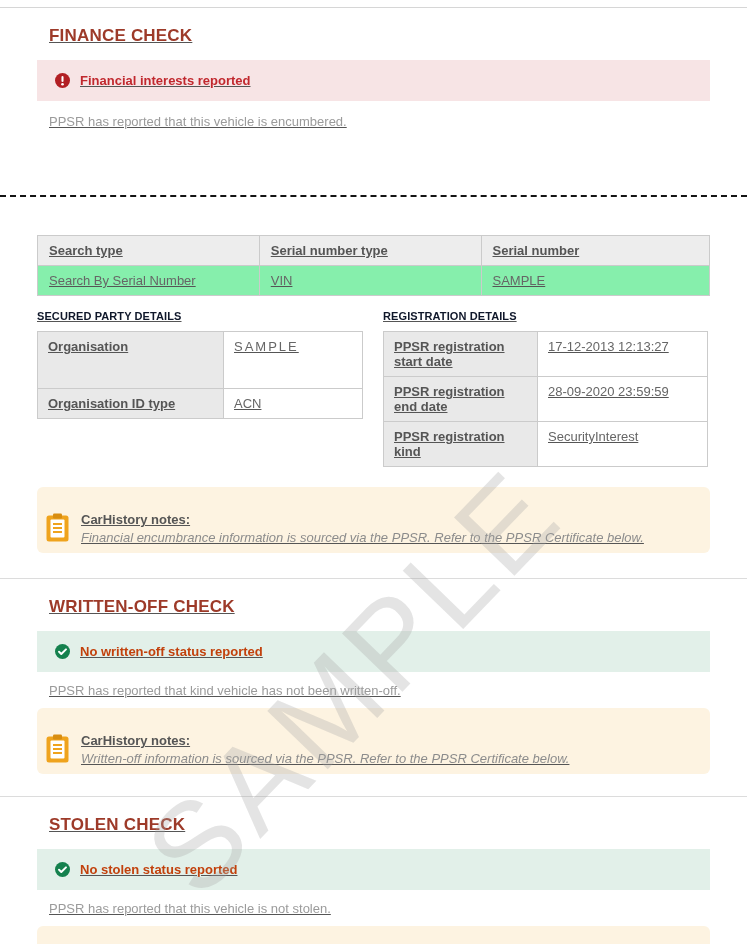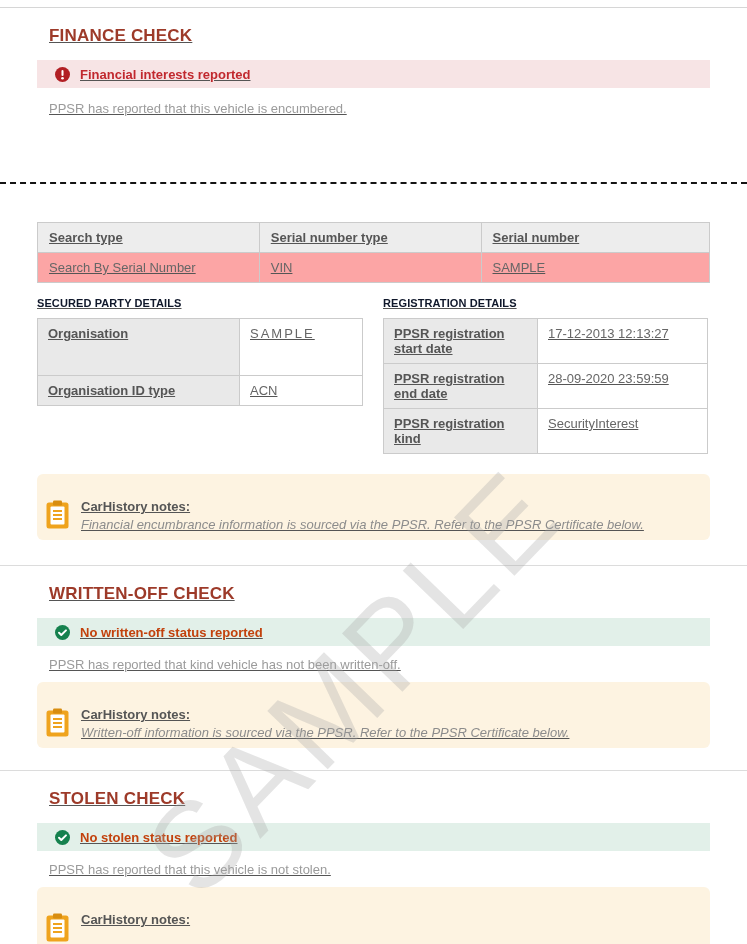--- a/index.html
+++ b/index.html
@@ -11,46 +11,46 @@
   .inner { padding:0 37px;text-decoration:underline; }
   .top-rule { border-top:1px solid #d6d6d6; margin-top:7px; }
   .rule { border-top:1px solid #dcdcdc; }
   .dashed-rule { border-top:2px dashed #141414; margin-top:66px; }
 
   .section-title {
     font-size:17px; font-weight:bold; color:#9d3a29; letter-spacing:0.2px;
     margin:18px 0 0 12px;
   }
   .status-bar {
-    margin-top:14px; height:28px; display:flex; align-items:center;
+    margin-top:14px; height:41px; display:flex; align-items:center;
     padding-left:18px; font-size:13px; font-weight:bold;
   }
   .status-bar .ic { width:15px; height:15px; margin-right:10px; flex:0 0 auto; display:block; }
   .status-bar.error { background:#f7e4e5; color:#c1282e; }
   .status-bar.ok    { background:#e2f0e9; color:#c2410c; }
   .desc { font-size:13px; color:#9b9b9b; margin:13px 0 0 12px; }
 
   table { border-collapse:collapse; font-size:13px; }
   .search-table { width:100%; margin-top:38px; }
   .search-table th, .search-table td { border:1px solid #cbcbcb; text-align:left; padding:7px 11px; }
   .search-table th { background:#ededed; color:#555; font-weight:bold; }
-  .search-table td { color:#666; font-weight:normal; background:#fca5a5; }
+  .search-table td { color:#666; font-weight:normal; background:#86efac; }
   .search-table th:nth-child(1){ width:33%;margin-top:32px; } .search-table th:nth-child(2){ width:33%; }
 
   .sub-heading { font-size:13px; font-weight:bold; color:#555; margin:23px 0 0 12px; }
 
   .cols { display:flex; margin-top:14px; }
   .col-left  { width:326px; }
   .col-right { width:325px; margin-left:20px; }
   .col-title { font-size:11px; font-weight:bold; color:#0f172a; margin-bottom:9px; letter-spacing:0.1px; }
   .detail { width:100%; table-layout:fixed; }
   .detail td { border:1px solid #cbcbcb; vertical-align:top; padding:7px 10px; }
   .detail td.lbl { background:#e9e9e9; font-weight:bold; color:#555; }
   .detail td.val { background:#fff; color:#666; }
-  .t-left td.lbl { width:202px; } .t-left tr:first-child td { height:57px; }
+  .t-left td.lbl { width:186px; } .t-left tr:first-child td { height:57px; }
   .t-right td.lbl { width:154px; } .t-right tr:nth-child(-n+3) td { height:44px; }
   .ls { letter-spacing:2px; }
 
   .notes {
     background:#fdf3e1; display:flex; align-items:flex-start;
     padding:24px 12px 7px 9px;
     border-radius:6px;
   }
   .notes .clip { flex:0 0 auto; margin:2px 12px 0 0; display:block; }
   .notes-title { font-size:13px; font-weight:bold; color:#555; line-height:1.35; }

